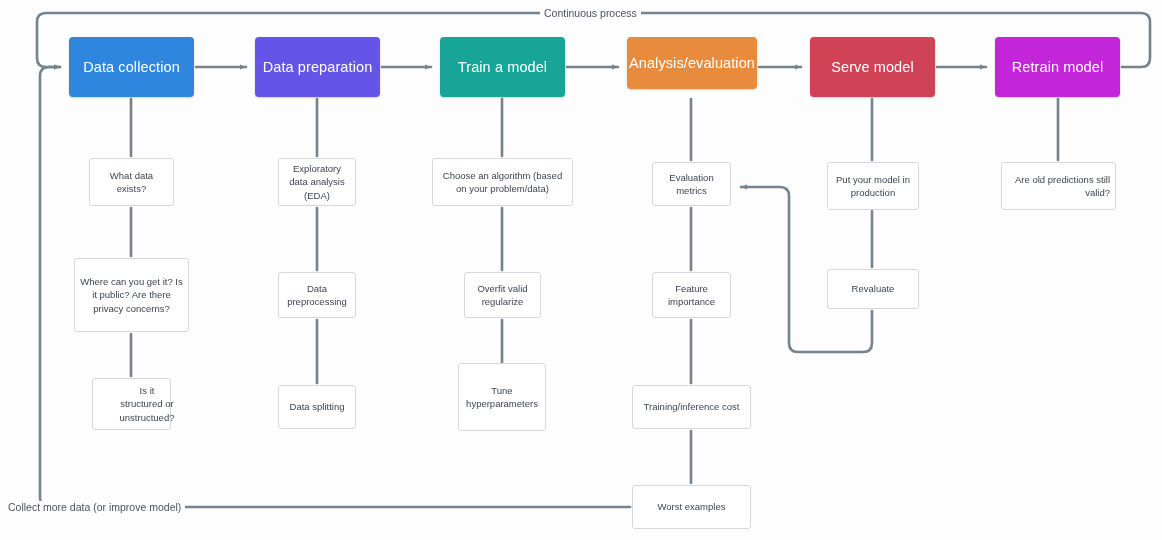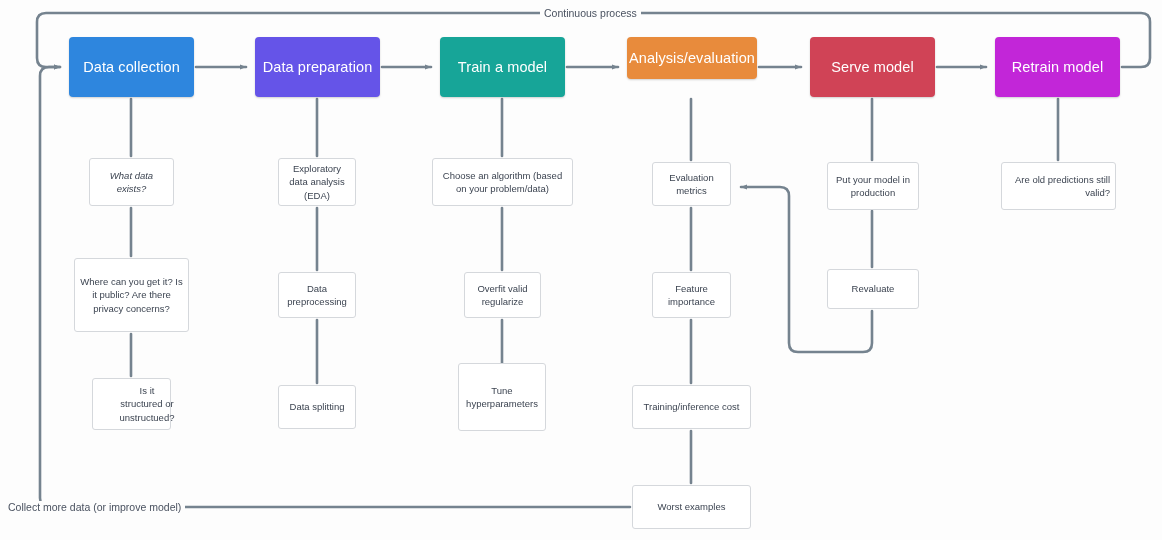--- a/index.html
+++ b/index.html
@@ -118,33 +118,33 @@
   </div>
 
   <div class="stage" style="left:255px; top:37px; width:125px; height:60px; background:#6554e8;">
     <span>Data preparation</span>
   </div>
 
   <div class="stage" style="left:440px; top:37px; width:125px; height:60px; background:#17a598;">
     <span>Train a model</span>
   </div>
 
-  <div class="stage" style="left:627px; top:37px; width:130px; height:42px; background:#e88b3c;">
+  <div class="stage" style="left:627px; top:37px; width:130px; height:52px; background:#e88b3c;">
     <span>Analysis/evaluation</span>
   </div>
 
   <div class="stage" style="left:810px; top:37px; width:125px; height:60px; background:#d04356;">
     <span>Serve model</span>
   </div>
 
   <div class="stage" style="left:995px; top:37px; width:125px; height:60px; background:#c226d8;">
     <span>Retrain model</span>
   </div>
 
-  <div class="note" style="left:89px; top:158px; width:85px; height:48px;font-style:italic;">
+  <div class="note" style="left:89px; top:158px; width:85px; height:48px;">
     <span>What data exists?</span>
   </div>
   <div class="note" style="left:74px; top:258px; width:115px; height:74px;">
     <span>Where can you get it? Is it public? Are there privacy concerns?</span>
   </div>
   <div class="note" style="left:92px; top:378px; width:79px; height:52px;padding-left:36px;">
     <span>Is it structured or unstructued?</span>
   </div>
 
   <div class="note" style="left:278px; top:158px; width:78px; height:48px;">

